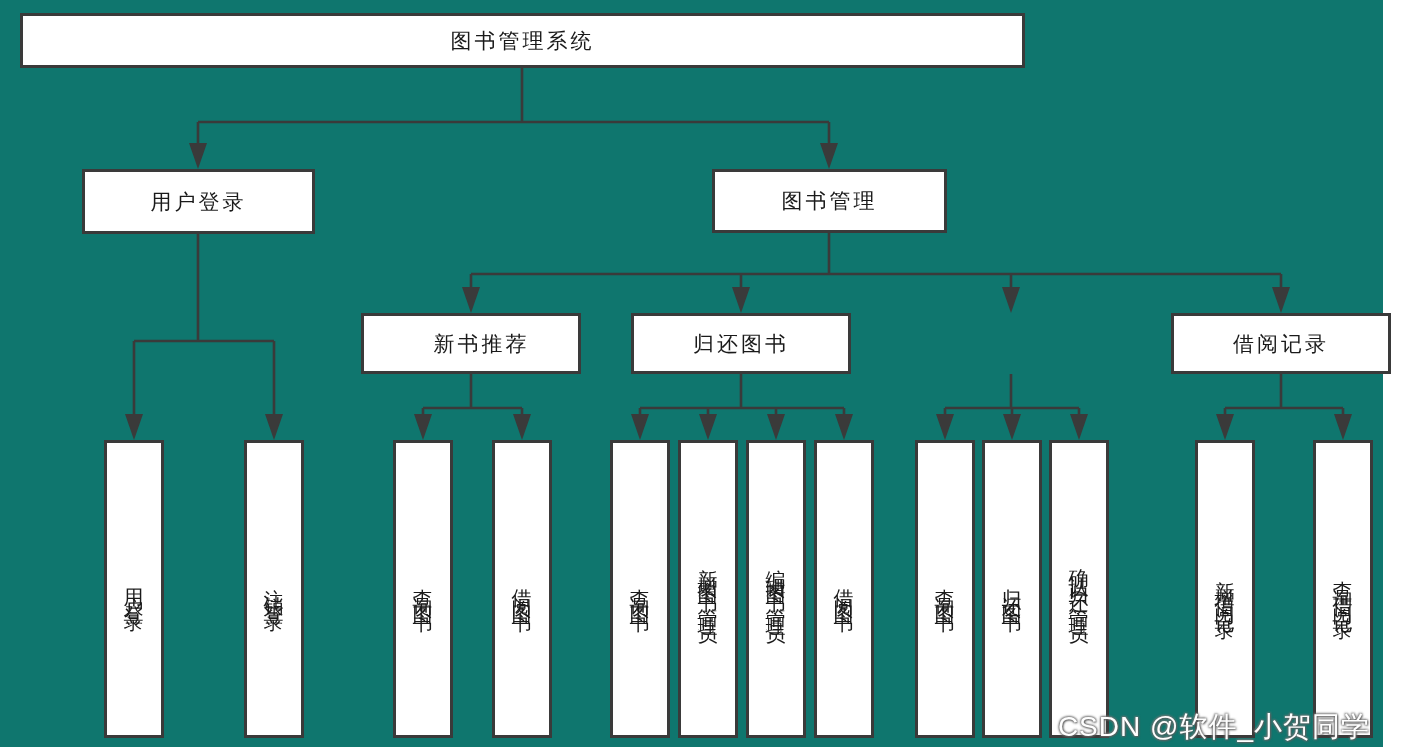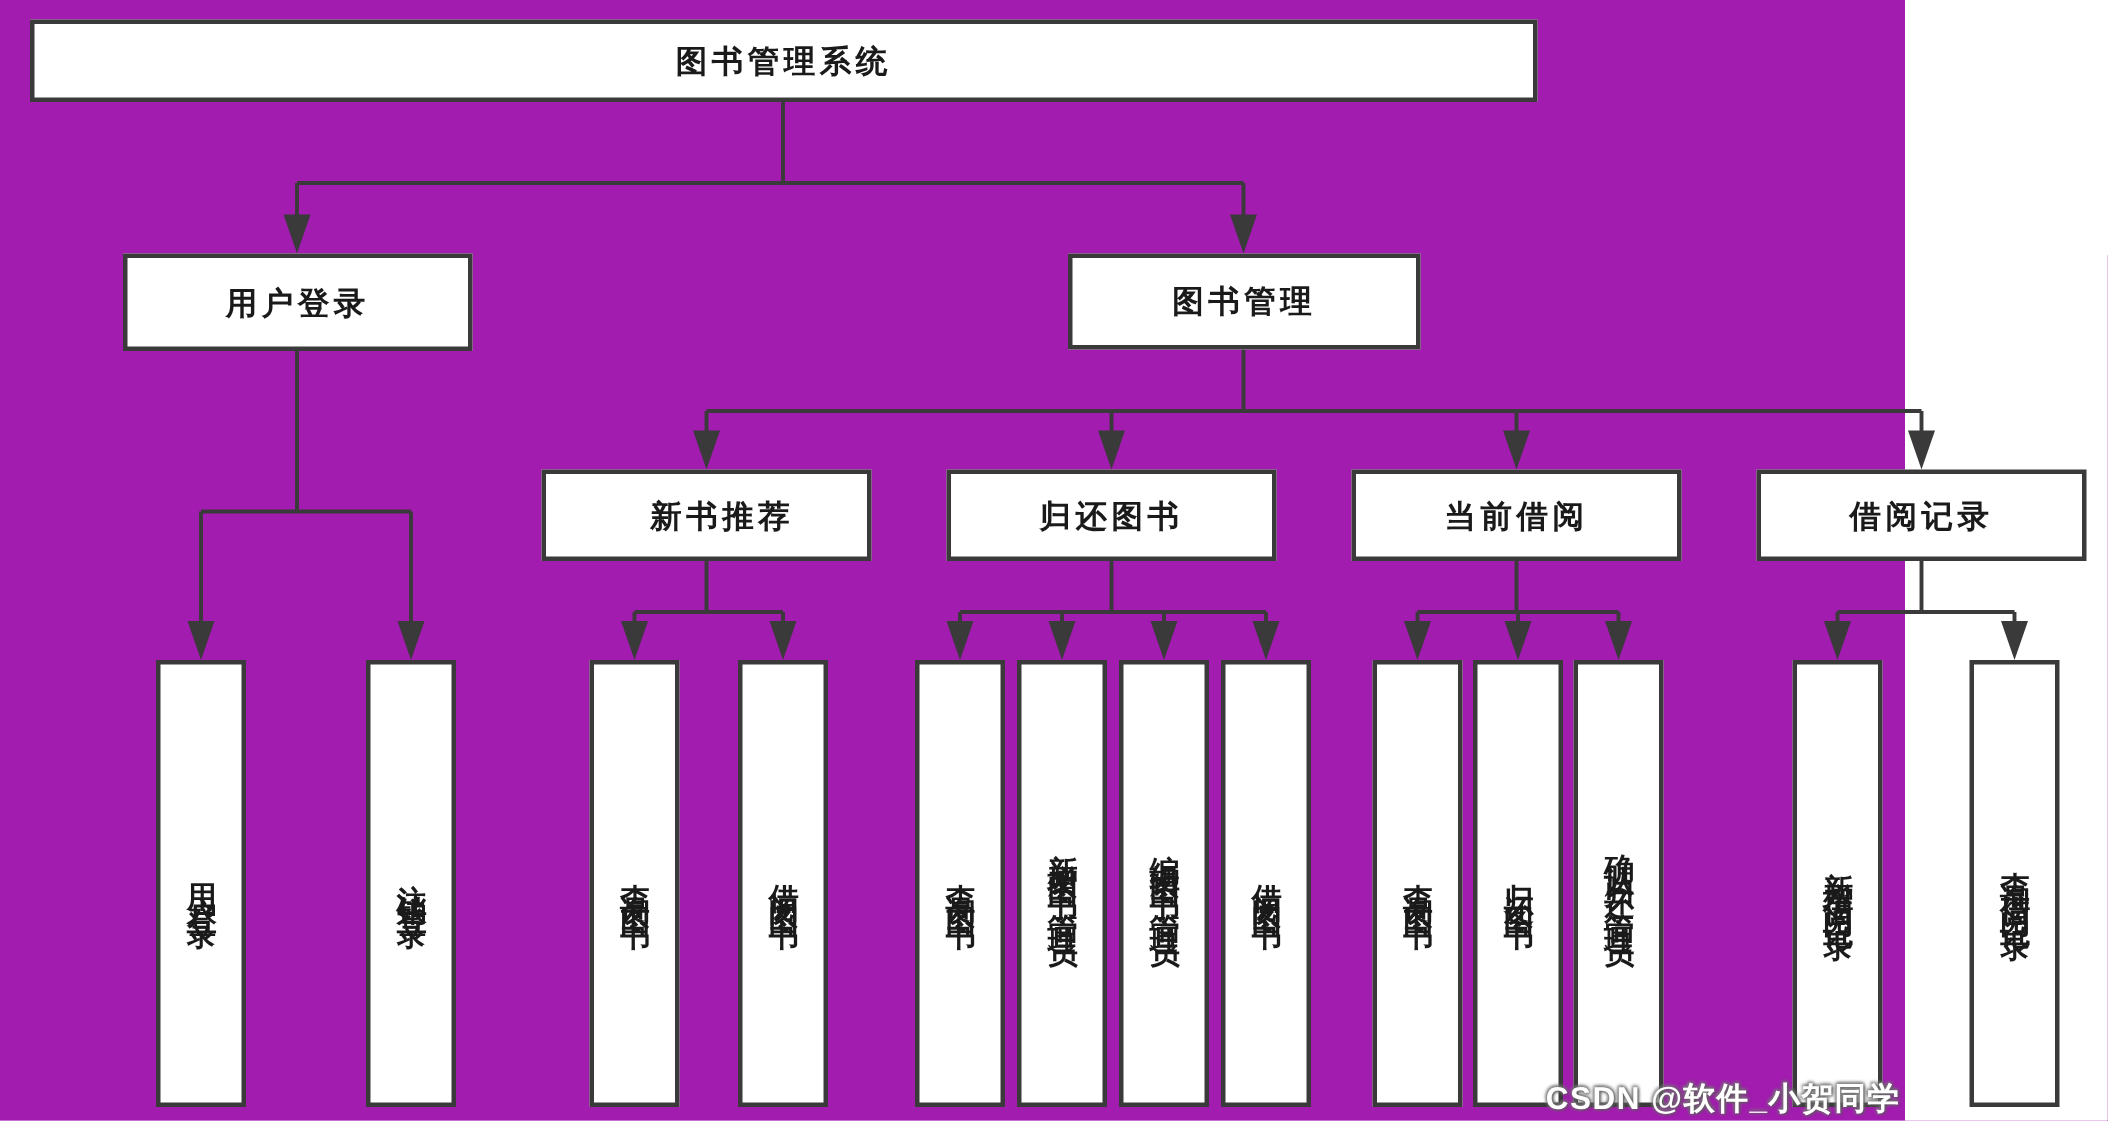--- a/index.html
+++ b/index.html
@@ -1,21 +1,21 @@
 <!DOCTYPE html>
 <html><head>
 <meta charset="utf-8">
 <style>
   html,body{margin:0;padding:0;background:#ffffff;}
   body{
     width:1405px;height:747px;overflow:hidden;
     font-family:"Liberation Sans","DejaVu Sans",sans-serif;
     color:#1a1a1a;
   }
-  .stage{position:relative;width:1270px;height:747px;background:#a21caf;font-weight:bold;}
+  .stage{position:relative;width:1383px;height:747px;background:#0f766e;}
   .wires{position:absolute;left:0;top:0;width:1405px;height:747px;pointer-events:none;}
 
   .box{
     position:absolute;box-sizing:border-box;background:#ffffff;
     border:3px solid #3a3a3a;
     display:flex;align-items:center;justify-content:center;
     font-size:21px;letter-spacing:3px;color:#1a1a1a;
     white-space:nowrap;z-index:2;
   }
   .leaf{
@@ -48,22 +48,22 @@
   .l-ba     {left:678px;}
   .l-be     {left:746px;}
   .l-bb     {left:814px;}
   .l-cq     {left:915px;}
   .l-cr     {left:982px;}
   .l-cc     {left:1049px;}
   .l-na     {left:1195px;}
   .l-nq     {left:1313px;}
 
   .watermark{
-    position:absolute;right:3px;bottom:1px;z-index:5;
-    font-size:21px;letter-spacing:1px;white-space:nowrap;
+    position:absolute;right:13px;bottom:1px;z-index:5;
+    font-size:28px;letter-spacing:1px;white-space:nowrap;
     color:#ffffff;
     text-shadow:
       1px 1px 2px rgba(90,90,90,.95),
       -1px -1px 2px rgba(120,120,120,.75),
       1px -1px 2px rgba(120,120,120,.6),
       -1px 1px 2px rgba(120,120,120,.6);
   }
 </style>
 </head>
 <body>
@@ -113,23 +113,20 @@
   <div class="box n-book">
     <span>图书管理</span>
   </div>
 
   <div class="box n-rec">
     <span>新书推荐</span>
   </div>
   <div class="box n-bor">
     <span>归还图书</span>
   </div>
-  <div class="box n-cur">
-    <span>当前借阅</span>
-  </div>
   <div class="box n-recs">
     <span>借阅记录</span>
   </div>
 
   <div class="leaf l-ulogin">
     <span>用户登录</span>
   </div>
   <div class="leaf l-logout">
     <span>注销登录</span>
   </div>

